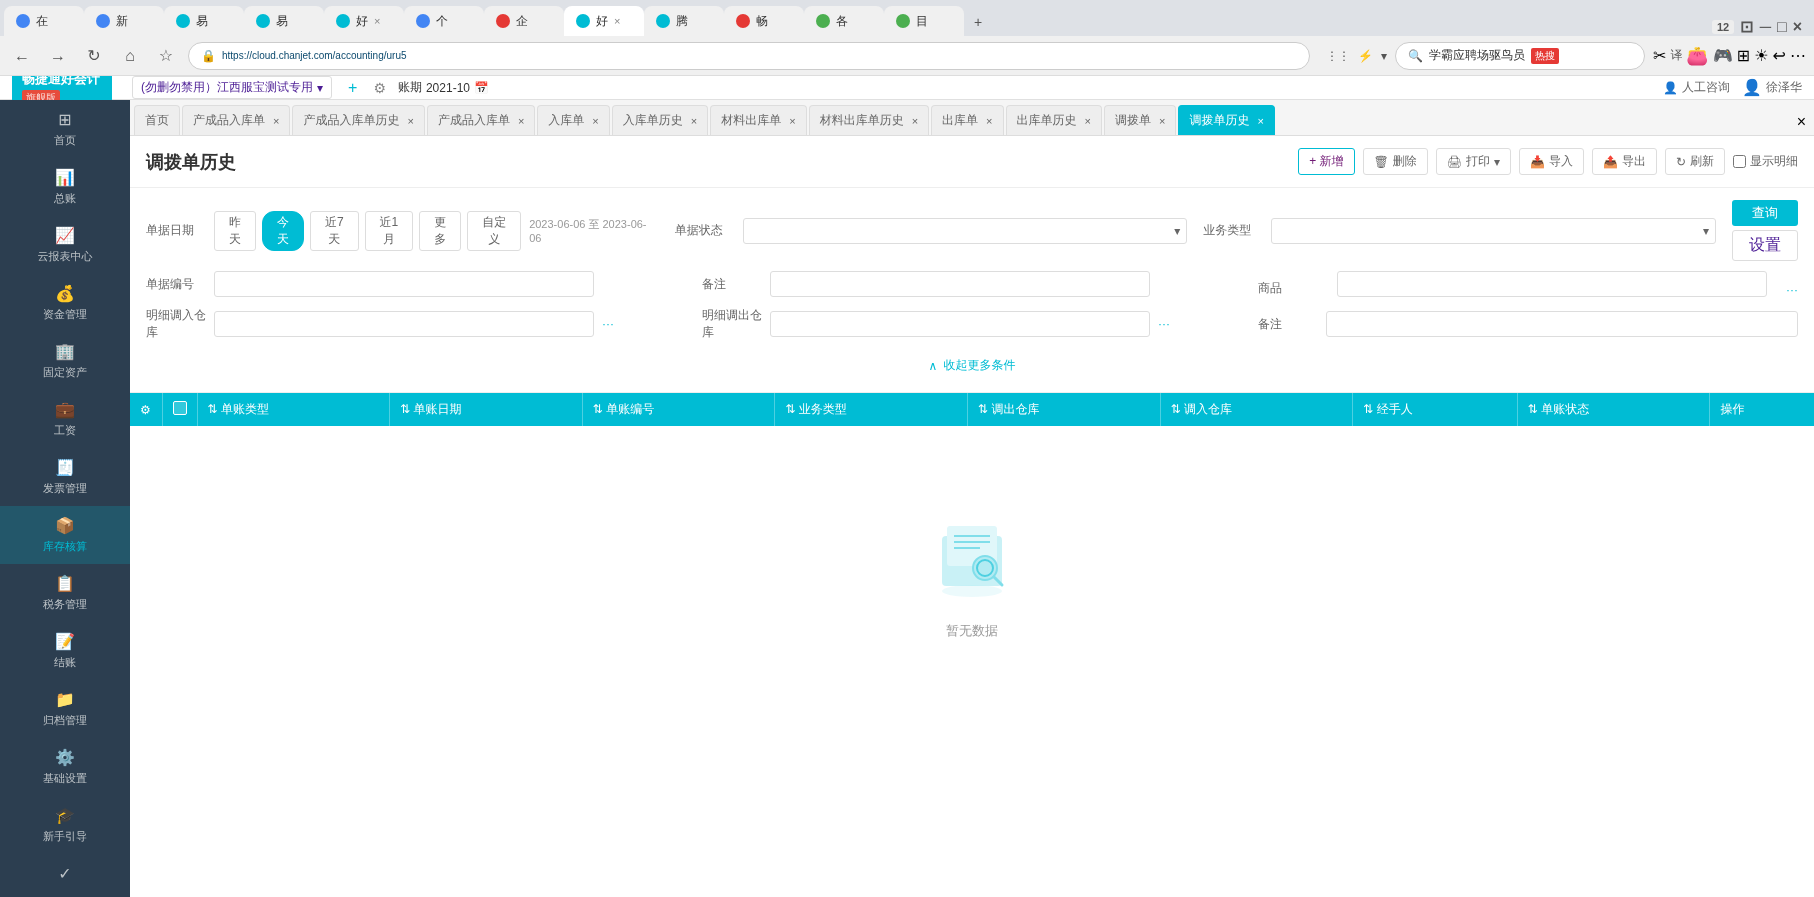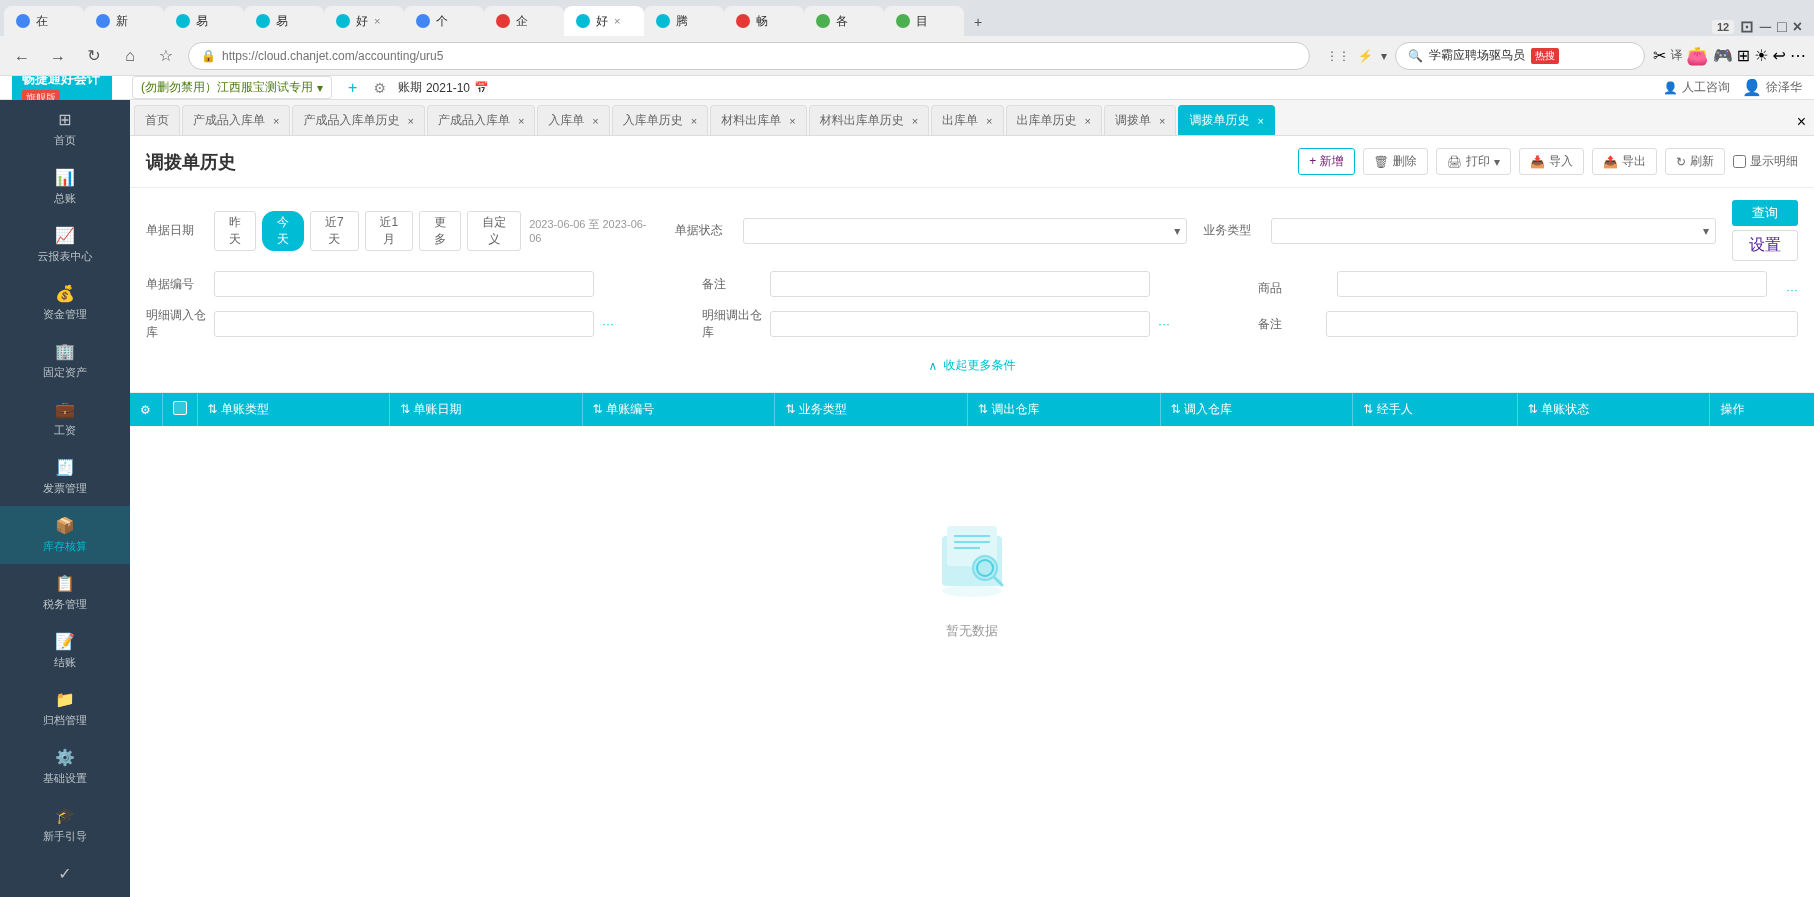--- a/index.html
+++ b/index.html
@@ -6,36 +6,36 @@
     body { background: #f5f5f5; font-size: 13px; overflow: hidden; }
     .browser-tabs { background: #dee1e6; height: 36px; display: flex; align-items: flex-end; padding: 0 4px; overflow: hidden; }
     .browser-tab { height: 30px; padding: 0 12px; display: flex; align-items: center; gap: 6px; font-size: 12px; border-radius: 8px 8px 0 0; background: #f0f0f0; color: #333; white-space: nowrap; min-width: 80px; max-width: 150px; }
     .browser-tab.active { background: #fff; }
     .browser-tab .tab-close { color: #888; cursor: pointer; font-size: 11px; }
     .browser-tab .tab-icon { width: 14px; height: 14px; border-radius: 50%; flex-shrink: 0; }
 
     .browser-nav { background: #f0f0f0; height: 40px; display: flex; align-items: center; padding: 0 8px; gap: 8px; border-bottom: 1px solid #ddd; }
     .nav-btn { width: 28px; height: 28px; border-radius: 50%; border: none; background: transparent; cursor: pointer; display: flex; align-items: center; justify-content: center; color: #555; font-size: 16px; }
     .address-bar { flex: 1; height: 28px; border-radius: 14px; border: 1px solid #ccc; background: #fff; padding: 0 12px; font-size: 12px; color: #333; display: flex; align-items: center; gap: 6px; }
-    .address-text { color: #737373; font-size: 12px; overflow: hidden; text-overflow: ellipsis; white-space: nowrap; }
+    .address-text { color: #0c4a6e; font-size: 10px; overflow: hidden; text-overflow: ellipsis; white-space: nowrap; }
     .nav-actions { display: flex; gap: 4px; align-items: center; }
 
     
     .sidebar { width: 130px; background: #2c3e50; display: flex; flex-direction: column; flex-shrink: 0; }
     .sidebar-logo { background: #00bcd4; padding: 10px 8px; display: flex; flex-direction: column; align-items: center; }
     .logo-title { color: #fff; font-size: 13px; font-weight: bold; }
     .logo-sub { color: rgba(255,255,255,0.8); font-size: 10px; background: #e74c3c; padding: 1px 4px; border-radius: 2px; margin-top: 2px; align-self: flex-start; }
     .sidebar-menu { flex: 1; overflow-y: auto; }
     .sidebar-item { display: flex; flex-direction: column; align-items: center; padding: 10px 4px; color: #bdc3c7; cursor: pointer; font-size: 12px; gap: 4px; }
     .sidebar-item .icon { font-size: 16px; }
     .sidebar-item span { font-size: 11px; }
 
     
     .app-header { height: 24px; background: #fff; border-bottom: 1px solid #e0e0e0; display: flex; align-items: center; padding: 0 12px; gap: 12px; }
-    .company-selector { display: flex; align-items: center; gap: 4px; color: #4d7c0f; font-size: 12px; cursor: pointer; border: 1px solid #ddd; padding: 2px 8px; border-radius: 3px; }
+    .company-selector { display: flex; align-items: center; gap: 4px; color: #4c1d95; font-size: 12px; cursor: pointer; border: 1px solid #ddd; padding: 2px 8px; border-radius: 3px; }
     .period-selector { display: flex; align-items: center; gap: 4px; color: #333; font-size: 12px; }
     .header-right { margin-left: auto; display: flex; align-items: center; gap: 12px; }
     .header-btn { font-size: 12px; color: #666; cursor: pointer; display: flex; align-items: center; gap: 4px; }
 
     
     .tab-bar { height: 36px; background: #f5f5f5; border-bottom: 1px solid #ddd; display: flex; align-items: flex-end; padding: 0 4px; overflow-x: auto; }
     .page-tab { height: 30px; padding: 0 10px; display: flex; align-items: center; gap: 4px; font-size: 12px; color: #666; cursor: pointer; border: 1px solid #ddd; border-bottom: none; background: #eee; border-radius: 4px 4px 0 0; white-space: nowrap; margin-right: 2px; }
     .page-tab.active { background: #00bcd4; color: #fff; border-color: #00bcd4; }
     .page-tab .tab-x { font-size: 11px; margin-left: 4px; }
 

